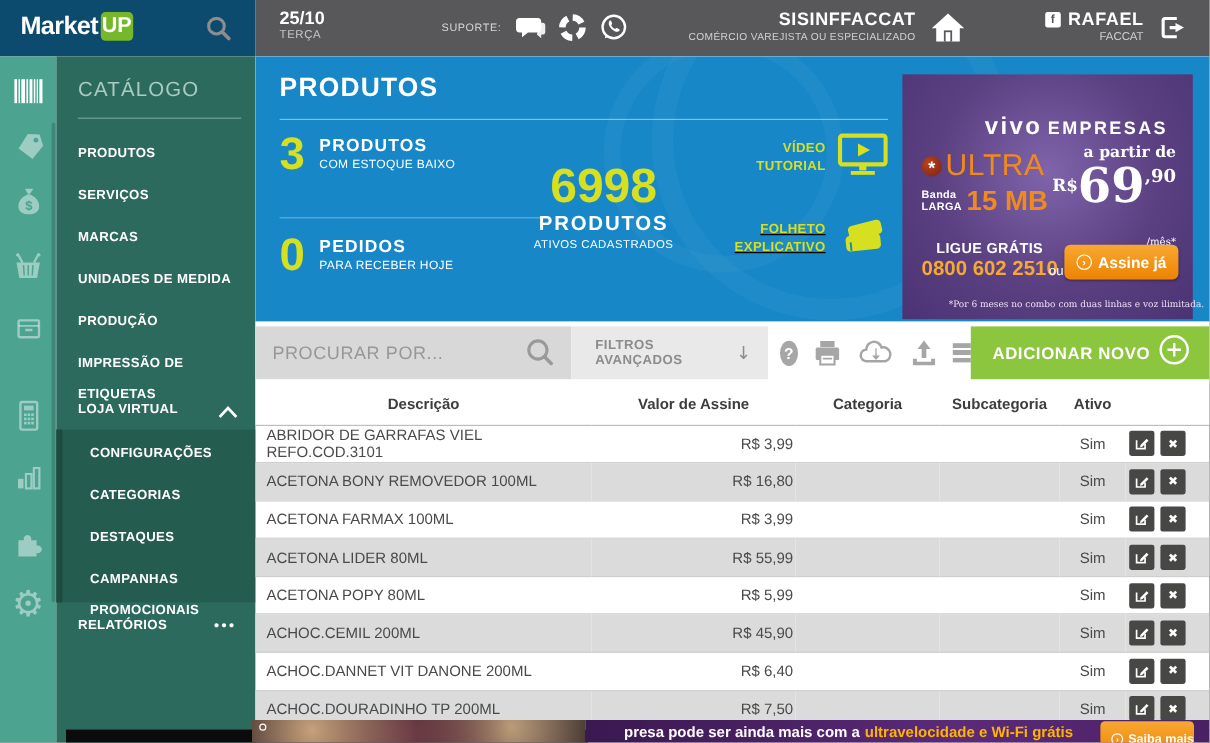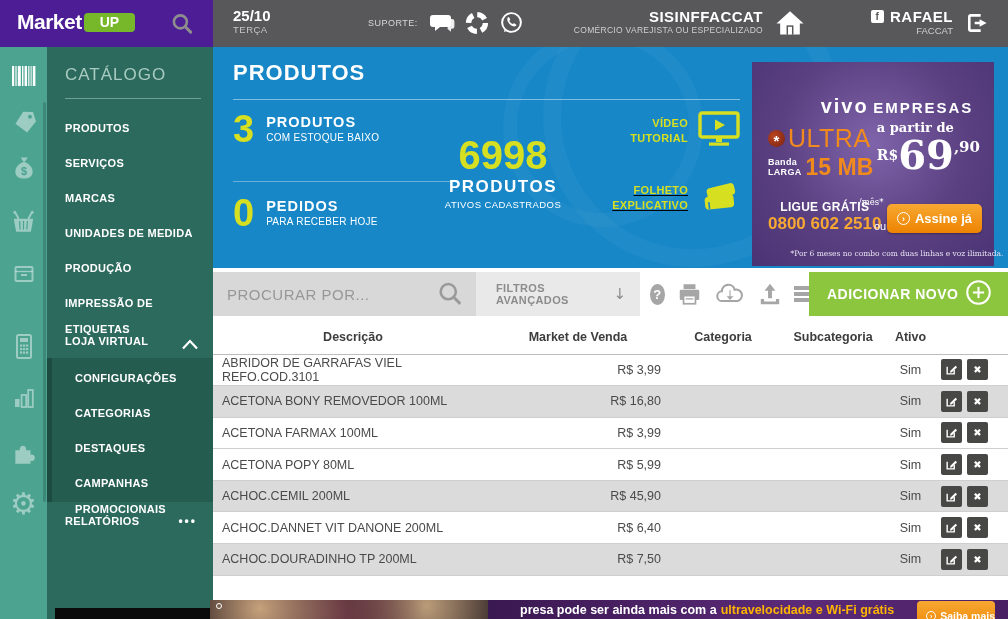--- a/index.html
+++ b/index.html
@@ -1,24 +1,24 @@
 <!DOCTYPE html>
 <html><head>
 <meta charset="utf-8">
 <style>
   * { margin:0; padding:0; box-sizing:border-box; }
   body { font-family:"Liberation Sans", sans-serif; background:#000; }
   .app { position:relative; width:1008px; height:619px; overflow:hidden; background:#fff; }
 
   
   .topbar { position:absolute; left:0; top:0; width:1008px; height:47px; }
-  .topbar-left { position:absolute; left:0; top:0; width:213px; height:47px; background:#4c1d95; }
+  .topbar-left { position:absolute; left:0; top:0; width:213px; height:47px; background:#0c4a6e; }
   .logo { position:absolute; left:17px; top:10px; display:flex; align-items:center; }
   .logo-market { color:#fff; font-size:21px; font-weight:bold; letter-spacing:-0.5px; }
-  .logo-up { display:inline-block; margin-left:2px; background:#76B82A; color:#fff; font-size:14px; font-weight:bold; padding:1px 16px 2px; border-radius:4px; }
+  .logo-up { display:inline-block; margin-left:2px; background:#76B82A; color:#fff; font-size:18px; font-weight:bold; padding:1px 1px 2px; border-radius:4px; }
   .tb-search { position:absolute; left:169px; top:11px; color:#8d8d8d; cursor:pointer; }
   .topbar-right { position:absolute; left:213px; top:0; width:795px; height:47px; background:#58585A; color:#fff; }
   .tb-date { position:absolute; left:20px; top:7px; }
   .tb-date-day { font-size:15px; font-weight:bold; }
   .tb-date-week { font-size:9.5px; color:#c6c6c6; letter-spacing:0.5px; }
   .tb-support { position:absolute; left:155px; top:10px; display:flex; align-items:center; gap:10px; }
   .tb-support-label { font-size:9px; color:#d8d8d8; letter-spacing:0.5px; }
   .tb-ic { color:#fff; cursor:pointer; display:flex; align-items:center; }
   .tb-company { position:absolute; left:250px; top:8px; width:300px; text-align:right; }
   .tb-company-name { font-size:15px; font-weight:bold; letter-spacing:0.5px; }
@@ -73,21 +73,21 @@
   .ad-brand { position:absolute; top:33px; width:100%; text-align:center; }
   .ad-brand-vivo { font-size:20px; font-weight:bold; letter-spacing:2px; }
   .ad-brand-emp { font-size:15px; font-weight:bold; letter-spacing:2px; }
   .ad-left { position:absolute; left:16px; top:62px; }
   .ad-ultra-row { display:flex; align-items:center; gap:3px; }
   .ad-star { width:17px; height:17px; border-radius:50%; background:radial-gradient(circle at 35% 35%, #B8441F, #7A2113); color:#fff; font-weight:bold; font-size:15px; line-height:21px; text-align:center; }
   .ad-ultra { font-size:25px; font-weight:normal; color:#F18A1D; letter-spacing:0.5px; }
   .ad-speed-row { display:flex; align-items:center; gap:4px; margin-top:1px; }
   .ad-banda { font-size:9px; font-weight:bold; line-height:1.05; letter-spacing:0.3px; }
   .ad-speed { font-size:23px; font-weight:bold; color:#F18A1D; }
-  .ad-right { position:absolute; right:14px; top:58px; font-family:"DejaVu Serif", serif; text-align:left; }
+  .ad-right { position:absolute; right:14px; top:58px; font-family:"DejaVu Serif", serif; text-align:right; }
   .ad-from { font-size:13px; font-weight:bold; }
   .ad-price-row { display:flex; align-items:flex-start; }
   .ad-cur { font-size:14px; font-weight:bold; margin-top:12px; }
   .ad-price { font-size:40px; font-weight:bold; line-height:1; }
   .ad-cents { font-size:15px; font-weight:bold; margin-top:3px; }
   .ad-period { font-size:8.5px; margin-top:22px; margin-left:-18px; }
   .ad-call { position:absolute; left:16px; top:138px; text-align:center; }
   .ad-call-label { font-size:12px; font-weight:bold; letter-spacing:0.3px; }
   .ad-phone { font-size:17px; font-weight:bold; color:#F7A832; }
   .ad-ou { position:absolute; left:122px; top:158px; font-size:11px; }
@@ -462,21 +462,21 @@
               <line x1="7" y1="12" x2="17" y2="12" stroke="#fff" stroke-width="1.8"></line>
             </svg>
         </span>
       </div>
     </section>
 
     <table class="ptable">
       <thead>
         <tr>
           <th class="col-desc">Descrição</th>
-          <th class="col-valor">Market de Venda</th>
+          <th class="col-valor">Valor de Assine</th>
           <th class="col-cat">Categoria</th>
           <th class="col-subcat">Subcategoria</th>
           <th class="col-ativo">Ativo</th>
           <th class="col-actions"></th>
         </tr>
       </thead>
       <tbody>
         <tr>
           <td class="col-desc">ABRIDOR DE GARRAFAS VIEL REFO.COD.3101</td>
           <td class="col-valor">R$ 3,99</td>
@@ -509,20 +509,38 @@
                     <path fill="#fff" d="M10 14.5 19.5 5l2.8 2.8-9.5 9.5-3.6.8z"></path>
                   </svg>
                 </span>
                 <span class="act-btn">✖</span>
               </div>
             </td>
         </tr>
         <tr>
           <td class="col-desc">ACETONA FARMAX 100ML</td>
           <td class="col-valor">R$ 3,99</td>
+          <td class="col-cat"></td>
+          <td class="col-subcat"></td>
+          <td class="col-ativo">Sim</td>
+          <td class="col-actions">
+              <div class="row-actions">
+                <span class="act-btn">
+                  <svg width="13" height="13" viewBox="0 0 24 24">
+                    <path d="M4 7v13h13v-7" fill="none" stroke="#fff" stroke-width="2.6"></path>
+                    <path fill="#fff" d="M10 14.5 19.5 5l2.8 2.8-9.5 9.5-3.6.8z"></path>
+                  </svg>
+                </span>
+                <span class="act-btn">✖</span>
+              </div>
+            </td>
+        </tr>
+        <tr class="alt">
+          <td class="col-desc">ACETONA LIDER 80ML</td>
+          <td class="col-valor">R$ 55,99</td>
           <td class="col-cat"></td>
           <td class="col-subcat"></td>
           <td class="col-ativo">Sim</td>
           <td class="col-actions">
               <div class="row-actions">
                 <span class="act-btn">
                   <svg width="13" height="13" viewBox="0 0 24 24">
                     <path d="M4 7v13h13v-7" fill="none" stroke="#fff" stroke-width="2.6"></path>
                     <path fill="#fff" d="M10 14.5 19.5 5l2.8 2.8-9.5 9.5-3.6.8z"></path>
                   </svg>

